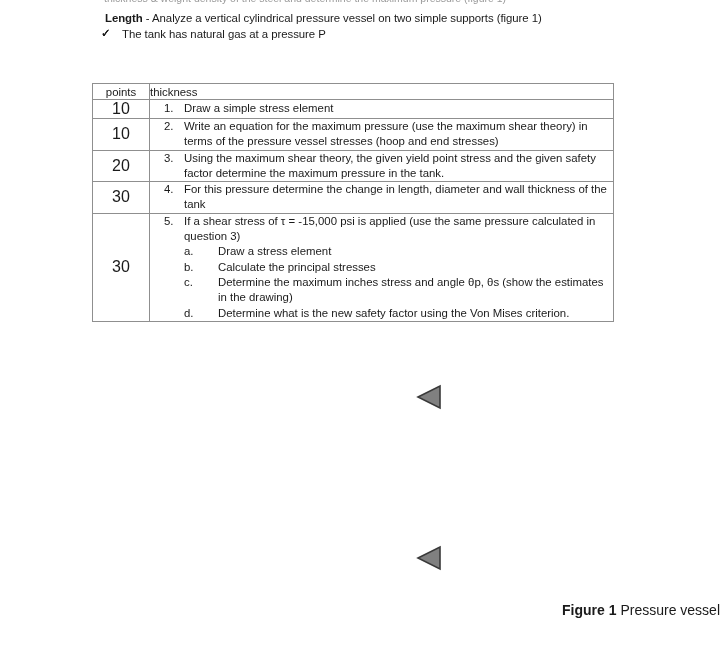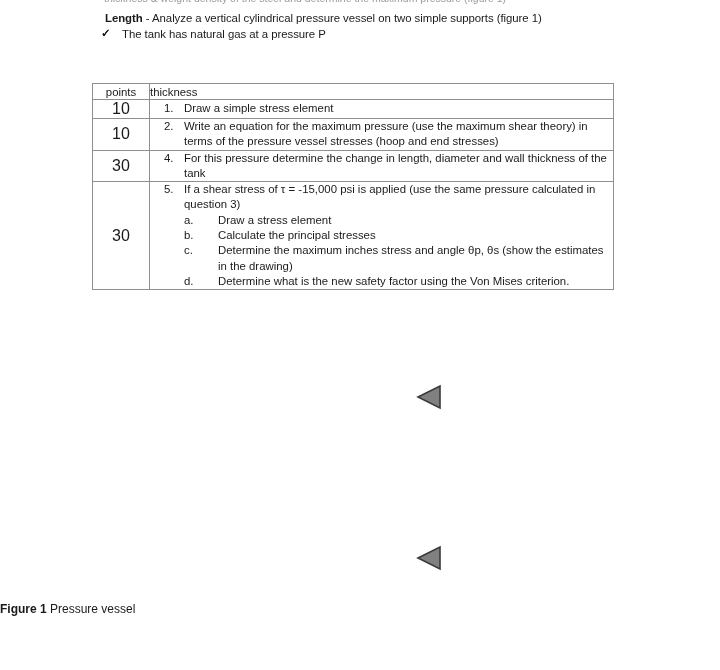--- a/index.html
+++ b/index.html
@@ -133,22 +133,22 @@
   .figure-svg-holder {
     position: relative;
     width: 720px;
     height: 252px;
   }
   .figure-caption {
     position: absolute;
     top: 602px;
     left: 0;
     width: 720px;
-    text-align: left;
-    font-size: 12px;
+    text-align: right;
+    font-size: 14px;
   }
   .figure-caption .cap-strong { font-weight: bold; }
 </style>
 </head>
 <body>
 
 <div class="top-clip">thickness &amp; weight density of the steel and determine the maximum pressure (figure 1)</div>
 
 <div class="problem-block">
   <div class="problem-line">
@@ -175,20 +175,26 @@
           <div class="q-num-row"><span class="qnum">1.</span><span>Draw a simple stress element</span></div>
         </td>
       </tr>
       <tr>
         <td class="points">10</td>
         <td class="qcell">
           <div class="q-num-row"><span class="qnum">2.</span><span>Write an equation for the maximum pressure (use the maximum shear theory) in terms of the pressure vessel stresses (hoop and end stresses)</span></div>
         </td>
       </tr>
       <tr>
+        <td class="points">20</td>
+        <td class="qcell">
+          <div class="q-num-row"><span class="qnum">3.</span><span>Using the maximum shear theory, the given yield point stress and the given safety factor determine the maximum pressure in the tank.</span></div>
+        </td>
+      </tr>
+      <tr>
         <td class="points">30</td>
         <td class="qcell">
           <div class="q-num-row"><span class="qnum">4.</span><span>For this pressure determine the change in length, diameter and wall thickness of the tank</span></div>
         </td>
       </tr>
       <tr>
         <td class="points">30</td>
         <td class="qcell">
           <div class="q-num-row"><span class="qnum">5.</span><span>If a shear stress of τ = -15,000 psi is applied (use the same pressure calculated in question 3)</span></div>
           <ol class="sublist">

